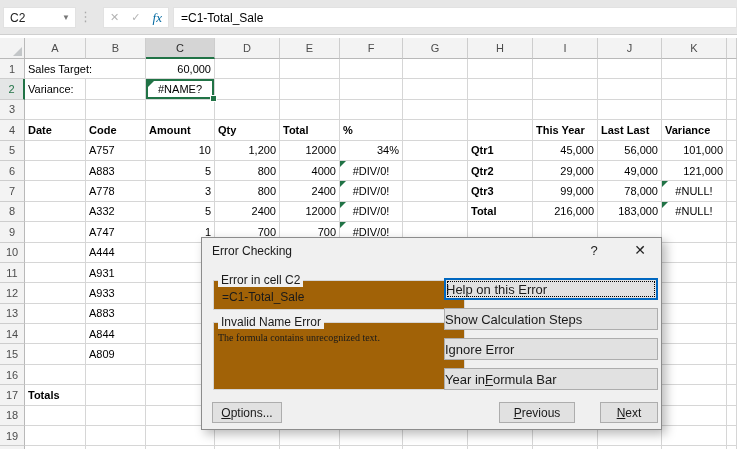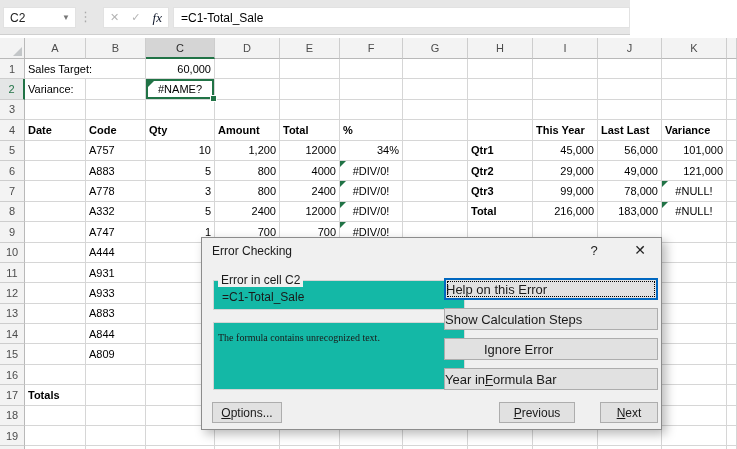--- a/index.html
+++ b/index.html
@@ -1,31 +1,31 @@
 <!DOCTYPE html>
 <html><head>
 <meta charset="utf-8">
 <style>
   html,body{margin:0;padding:0;}
   #screen{position:relative;width:737px;height:449px;overflow:hidden;background:#fff;
           font-family:"Liberation Sans",sans-serif;-webkit-font-smoothing:antialiased;}
 
   
-  .formula-bar{position:absolute;left:0;top:0;width:630px;height:34px;background:#e7e7e7;
+  .formula-bar{position:absolute;left:0;top:0;width:737px;height:34px;background:#e7e7e7;
                border-bottom:1px solid #cfcfcf;}
   .namebox{position:absolute;left:3px;top:7px;width:73px;height:21px;background:#fff;
            border:1px solid #e2e2e2;box-sizing:border-box;display:flex;align-items:center;
            font-size:12px;color:#222;padding-left:6px;cursor:default;}
   .namebox .dd{margin-left:auto;padding-right:5px;color:#777;font-size:8px;}
   .fbar-dots{position:absolute;left:79px;top:8px;color:#a9a9a9;font-size:13px;line-height:17px;}
   .fxgroup{position:absolute;left:103px;top:7px;width:66px;height:21px;background:#fff;
            border:1px solid #e2e2e2;box-sizing:border-box;display:flex;align-items:center;
            justify-content:space-around;font-size:12px;}
   .fx-x,.fx-check{color:#b3b3b3;font-size:11px;}
-  .fx-fx{font-style:italic;color:#0f172a;font-family:"Liberation Serif",serif;font-size:13px;}
+  .fx-fx{font-style:italic;color:#0369a1;font-family:"Liberation Serif",serif;font-size:13px;}
   .formula-input{position:absolute;left:173px;top:7px;right:0;height:21px;background:#fff;
                  border:1px solid #e2e2e2;box-sizing:border-box;display:flex;align-items:center;
                  font-size:12px;color:#000;padding-left:7px;}
 
   
   #sheet{position:absolute;left:0;top:38px;display:grid;}
   .corner,.colhdr,.rowhdr{background:#f3f3f3;color:#4c4c4c;font-size:11px;display:flex;
         align-items:center;justify-content:center;box-sizing:border-box;cursor:default;}
   .colhdr{border-right:1px solid #cdcdcd;border-bottom:1px solid #b9b9b9;}
   .rowhdr{border-right:1px solid #b9b9b9;border-bottom:1px solid #cdcdcd;}
@@ -50,32 +50,32 @@
   
   #dialog{position:absolute;left:201px;top:237px;width:461px;height:193px;background:#f0f0f0;
           border:1px solid #8c8c8c;box-sizing:border-box;box-shadow:4px 4px 10px rgba(0,0,0,.28);
           font-size:12px;color:#1a1a1a;z-index:10;}
   .dlg-title{position:absolute;left:10px;top:6px;font-size:12px;}
   .dlg-help,.dlg-close{position:absolute;top:3px;width:22px;height:18px;display:flex;
           align-items:center;justify-content:center;font-size:13px;color:#222;cursor:default;}
   .dlg-help{left:381px;}
   .dlg-close{left:427px;font-size:14px;}
   .groupbox{position:absolute;left:11px;width:252px;border:1px solid #d5d5d5;
-          box-sizing:border-box;background:#14b8a6;}
+          box-sizing:border-box;background:#a16207;}
   .groupbox .lbl{position:absolute;top:-8px;left:4px;background:#f0f0f0;padding:0 3px;
           white-space:nowrap;}
   .gb1{top:42px;height:30px;}
   .gb2{top:84px;height:68px;}
   .gb1 .content{padding:9px 0 0 8px;}
   .gb2 .content{padding:9px 0 0 4px;font-size:10px;white-space:nowrap;font-family:Liberation Serif, serif;}
   .dlg-btn{position:absolute;left:242px;width:214px;height:22px;background:#e1e1e1;
           border:1px solid #adadad;box-sizing:border-box;display:flex;align-items:center;
           font-size:13px;cursor:default;}
   .dlg-btn.focus{border:2px solid #0067c0;outline:1px dotted #000;outline-offset:-4px;}
-  .bt0{top:40px;}.bt1{top:70px;}.bt2{top:100px;padding-left:39px;}.bt3{top:130px;}
+  .bt0{top:40px;}.bt1{top:70px;}.bt2{top:100px;}.bt3{top:130px;}
   .dlg-btn2{position:absolute;height:21px;top:164px;background:#e1e1e1;border:1px solid #adadad;
           box-sizing:border-box;display:flex;align-items:center;justify-content:center;
           font-size:12px;cursor:default;}
   #btn-options{left:10px;width:70px;}
   #btn-previous{left:297px;width:76px;}
   #btn-next{left:398px;width:58px;}
   .mn{text-decoration:underline;}
 </style>
 </head>
 <body>
@@ -148,22 +148,22 @@
       <div class="cell"></div>
       <div class="cell"></div>
       <div class="cell"></div>
       <div class="cell"></div>
       <div class="cell"></div>
       <div class="cell"></div>
       <div class="cell"></div>
       <div class="rowhdr">4</div>
       <div class="cell b">Date</div>
       <div class="cell b">Code</div>
+      <div class="cell b">Amount</div>
       <div class="cell b">Qty</div>
-      <div class="cell b">Amount</div>
       <div class="cell b">Total</div>
       <div class="cell b">%</div>
       <div class="cell"></div>
       <div class="cell"></div>
       <div class="cell b">This Year</div>
       <div class="cell b">Last Last</div>
       <div class="cell b">Variance</div>
       <div class="cell"></div>
       <div class="rowhdr">5</div>
       <div class="cell"></div>
@@ -378,20 +378,21 @@
   <div id="dialog">
     <div class="dlg-title">Error Checking</div>
     <div class="dlg-help">?</div>
     <div class="dlg-close">✕</div>
 
     <div class="groupbox gb1">
       <span class="lbl">Error in cell C2</span>
       <div class="content">=C1-Total_Sale</div>
     </div>
     <div class="groupbox gb2">
+      <span class="lbl">Invalid Name Error</span>
       <div class="content">The formula contains unrecognized text.</div>
     </div>
 
     <div class="dlg-btn bt0 focus">
       <span>Help on this Error</span>
         <span class="mn"></span>
         <span></span>
     </div>
     <div class="dlg-btn bt1">
       <span>Show Calculation Steps</span>

